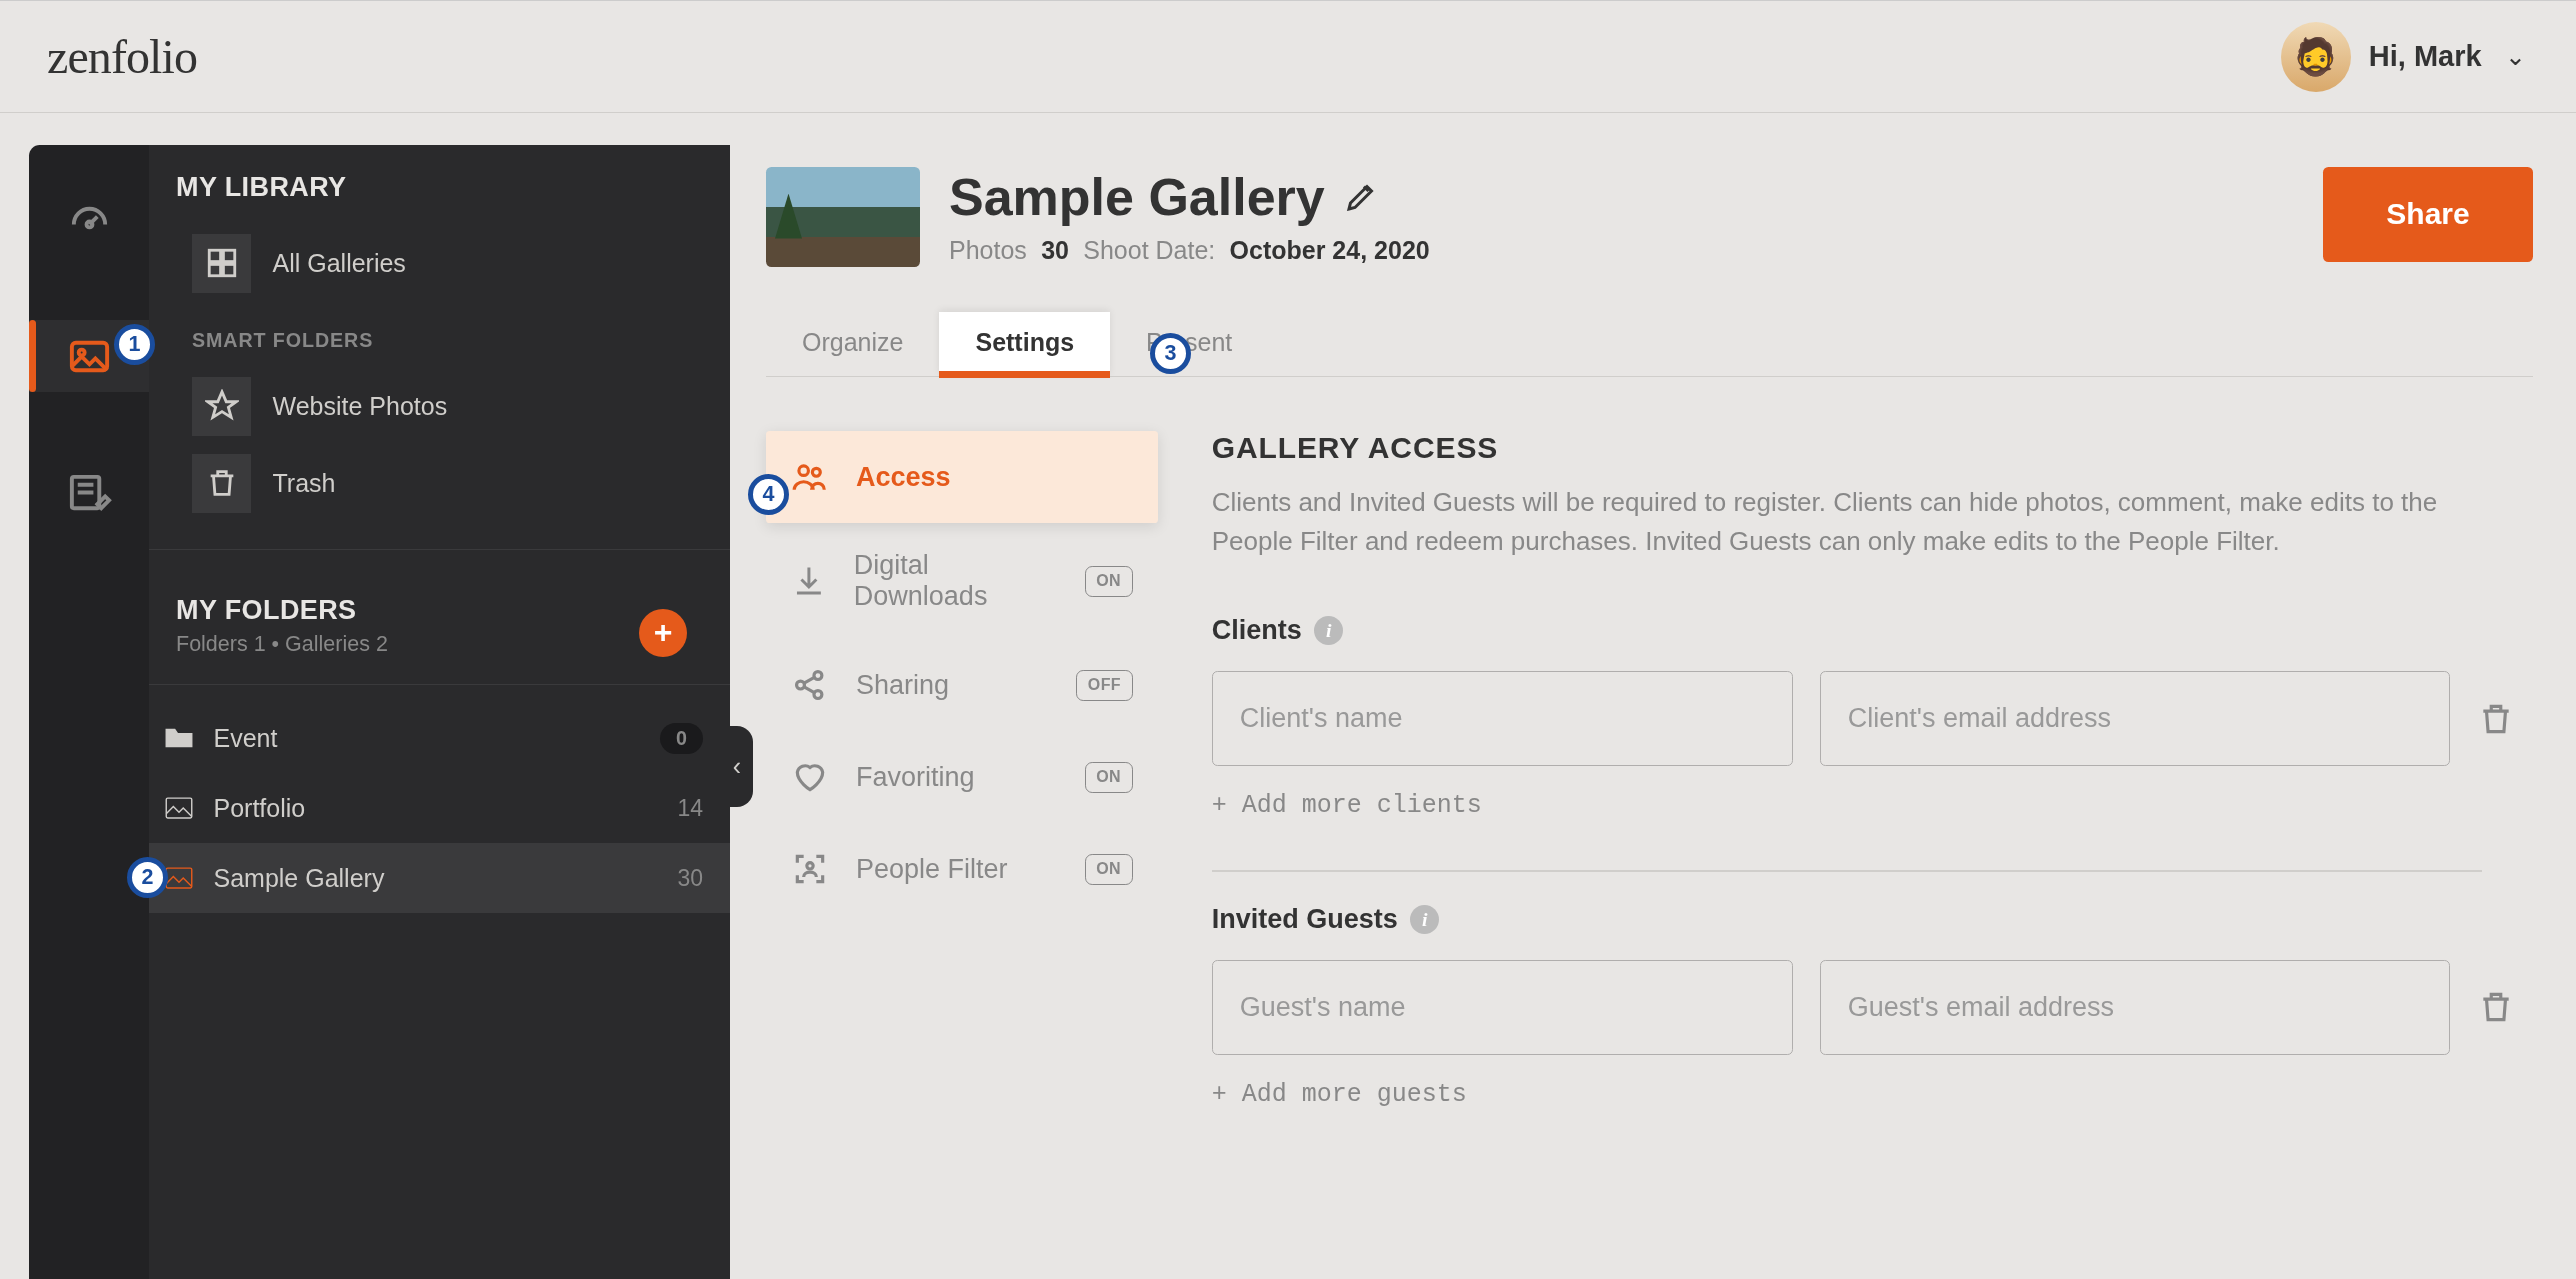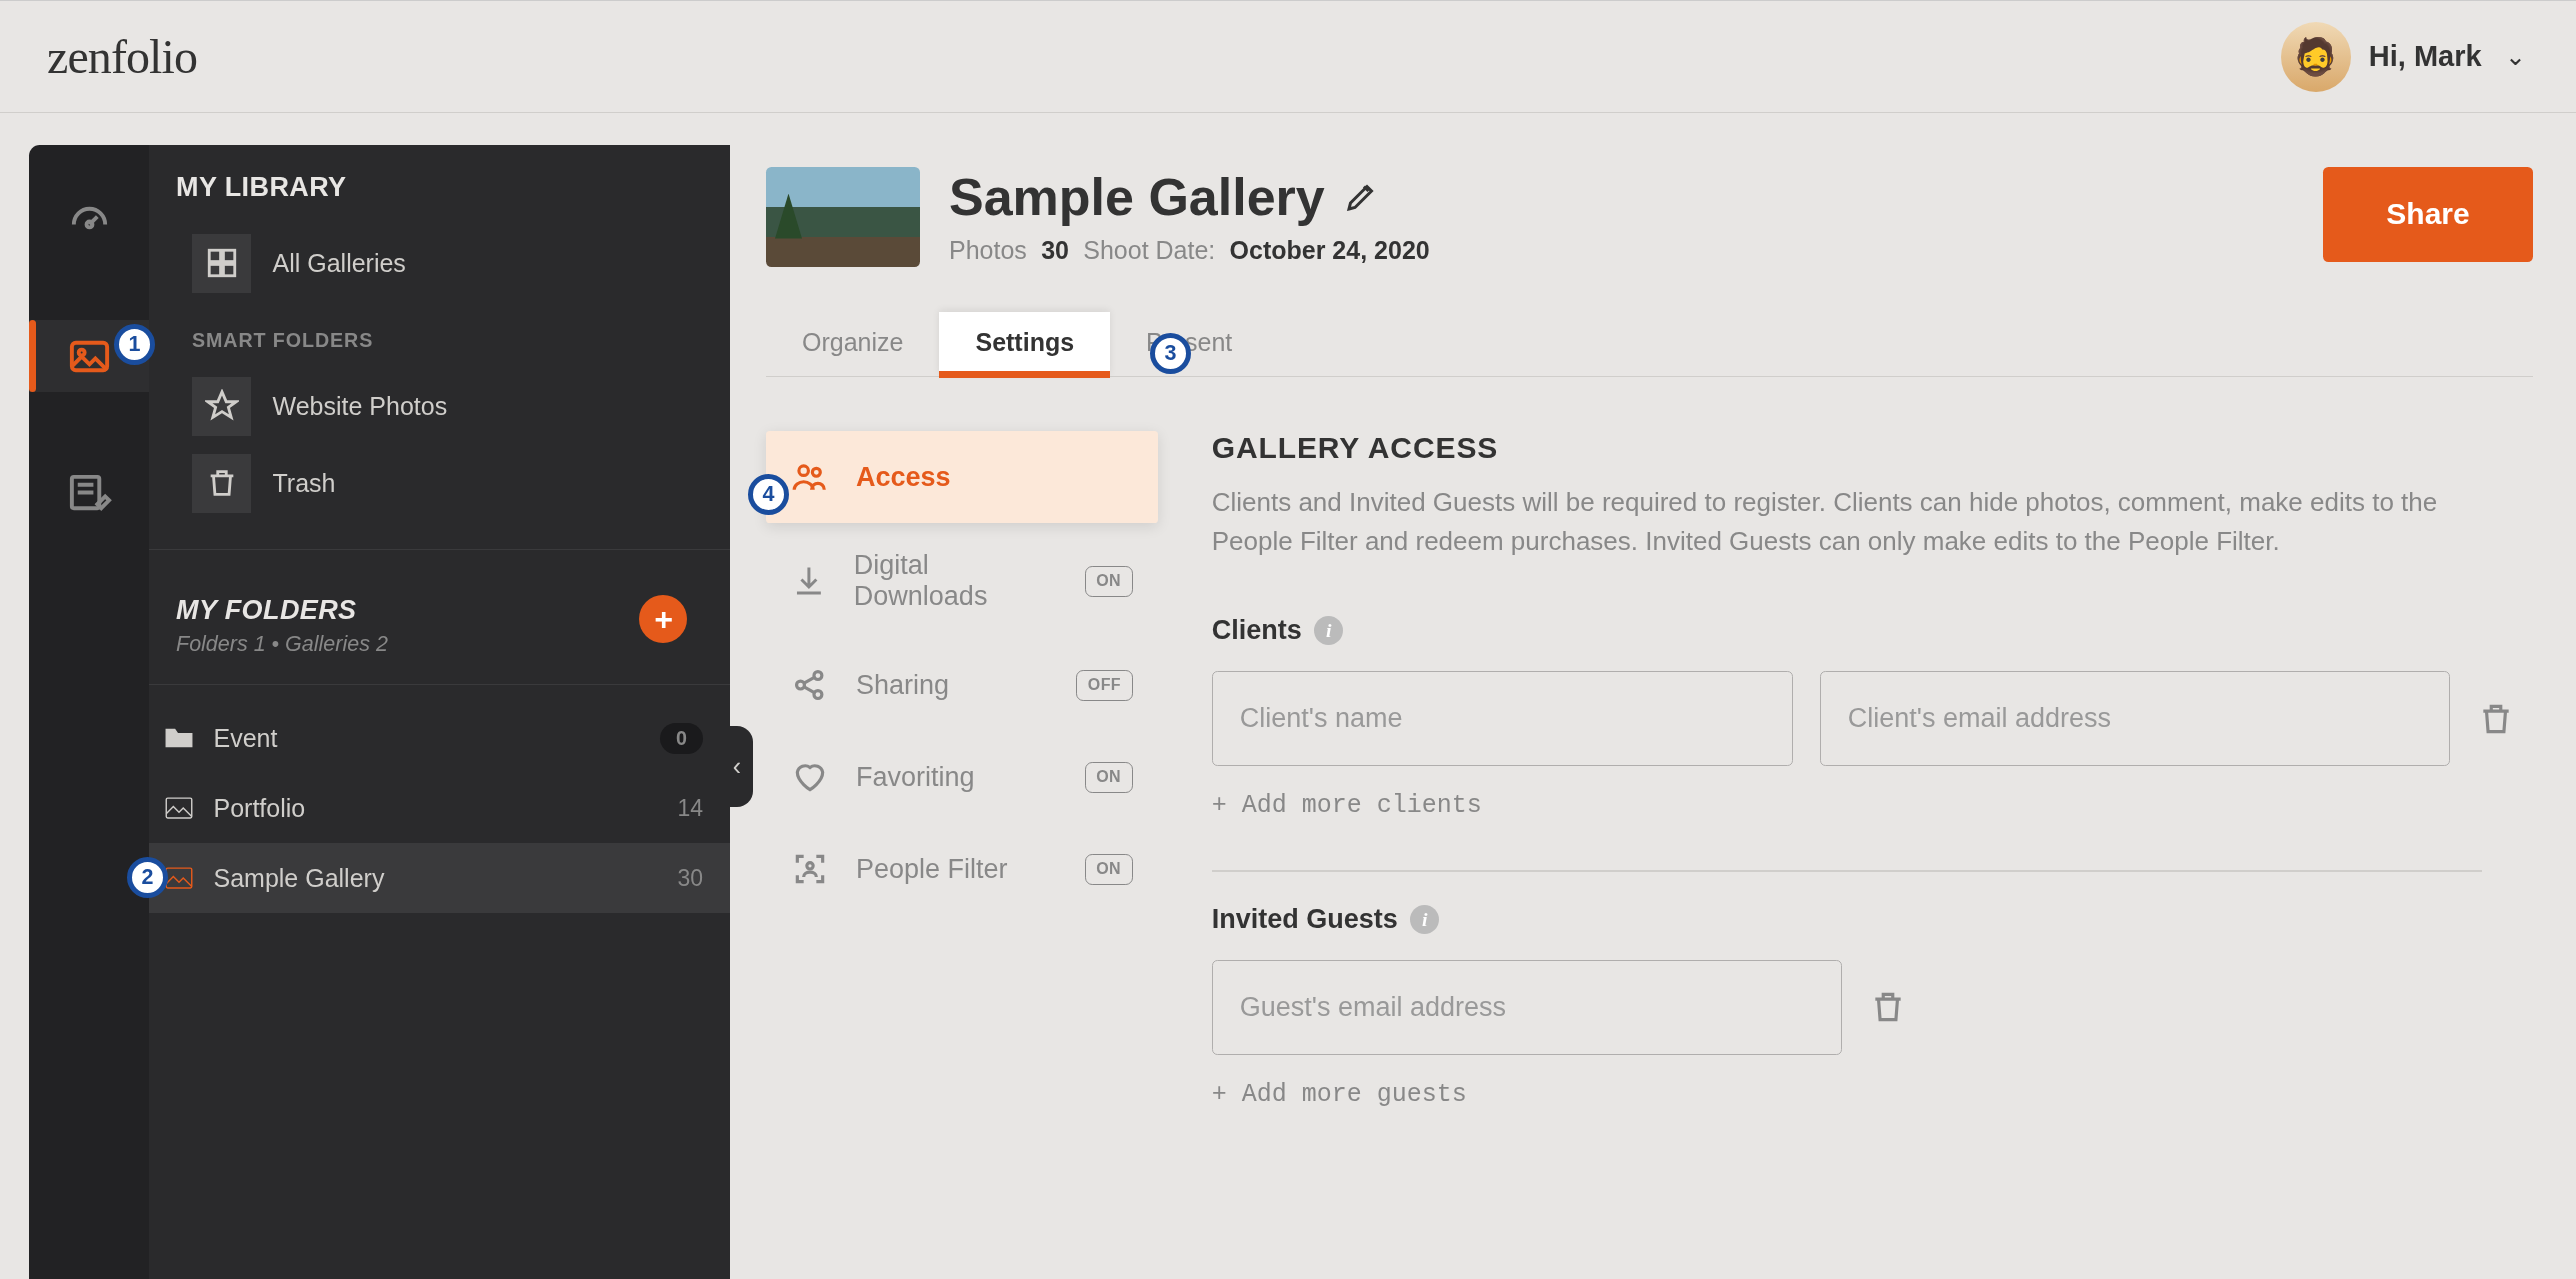--- a/index.html
+++ b/index.html
@@ -20,21 +20,21 @@
 .rail-item.active .rail-icon { stroke: #e55a1b; }
 
 .sidebar { width: 581px; background: #2a2a2c; position: relative; }
 .side-section { padding: 27px 27px 9px 27px; }
 .side-heading { color: #e8e6e4; font-weight: 700; font-size: 27px; margin-bottom: 21.5px; letter-spacing: 0.4px; }
 .side-sub { color: #888; font-size: 19.7px; font-weight: 700; letter-spacing: 0.9px; margin: 27px 0 16px 16px; }
 .side-row { display: flex; align-items: center; gap: 21.5px; padding: 9px 16px; color: #d0cecb; font-size: 25px; font-weight: 500; cursor: pointer; }
 .side-row .icon-box { width: 59px; height: 59px; background: #3a3a3c; display: flex; align-items: center; justify-content: center; }
 .side-row .icon-box svg { width: 34px; height: 34px; stroke: #d0cecb; fill: none; stroke-width: 2; }
 .divider { height: 1.8px; background: #3a3a3c; margin: 18px 0; }
-.folders-head { display: flex; justify-content: space-between; align-items: flex-start; padding: 0 16px 0 0; font-style: italic; }
+.folders-head { display: flex; justify-content: space-between; align-items: flex-end; padding: 0 16px 0 0; }
 .folders-meta { color: #888; font-size: 21.5px; margin-top: 5.4px; }
 .add-btn { width: 48px; height: 48px; border-radius: 50%; background: #e55a1b; color: #fff; font-size: 32px; font-weight: 700; display: flex; align-items: center; justify-content: center; cursor: pointer; }
 .folder-row { display: flex; align-items: center; padding: 18px 27px 18px 12.5px; color: #d0cecb; font-size: 25px; justify-content: space-between; cursor: pointer; }
 .folder-row.active { background: #3a3a3c; }
 .folder-row .left { display: flex; align-items: center; gap: 18px; }
 .folder-row .left svg { width: 34px; height: 34px; stroke: #d0cecb; fill: #d0cecb; }
 .folder-row.active .left svg.g-icon { stroke: #e55a1b; fill: #e55a1b; }
 .count-pill { background: #1a1a1c; color: #888; font-size: 19.7px; font-weight: 700; padding: 3.6px 16px; border-radius: 18px; }
 .count-num { color: #888; font-size: 23px; }
 .collapse-handle { position: absolute; right: -23px; top: 581px; width: 32px; height: 81px; background: #2a2a2c; border-radius: 0 16px 16px 0; display: flex; align-items: center; justify-content: center; color: #d0cecb; font-size: 25px; cursor: pointer; }
@@ -289,20 +289,21 @@
         </div>
 
         <div class="hr"></div>
 
         <div class="field-group" style="margin-top:0">
           <div class="fg-label">
             <span>Invited Guests</span>
             <span class="info-i">i</span>
           </div>
           <div class="input-row">
+            <input class="in-name" placeholder="Guest's name" style="">
             <input class="in-email" placeholder="Guest's email address" style="">
             <svg class="trash-icon" viewBox="0 0 24 24">
                 <path d="M4 7h16M9 7V4h6v3M6 7l1 13h10l1-13"></path>
               </svg>
           </div>
           <div class="add-link">+ Add more guests</div>
         </div>
       </div>
     </div>
   </div>

